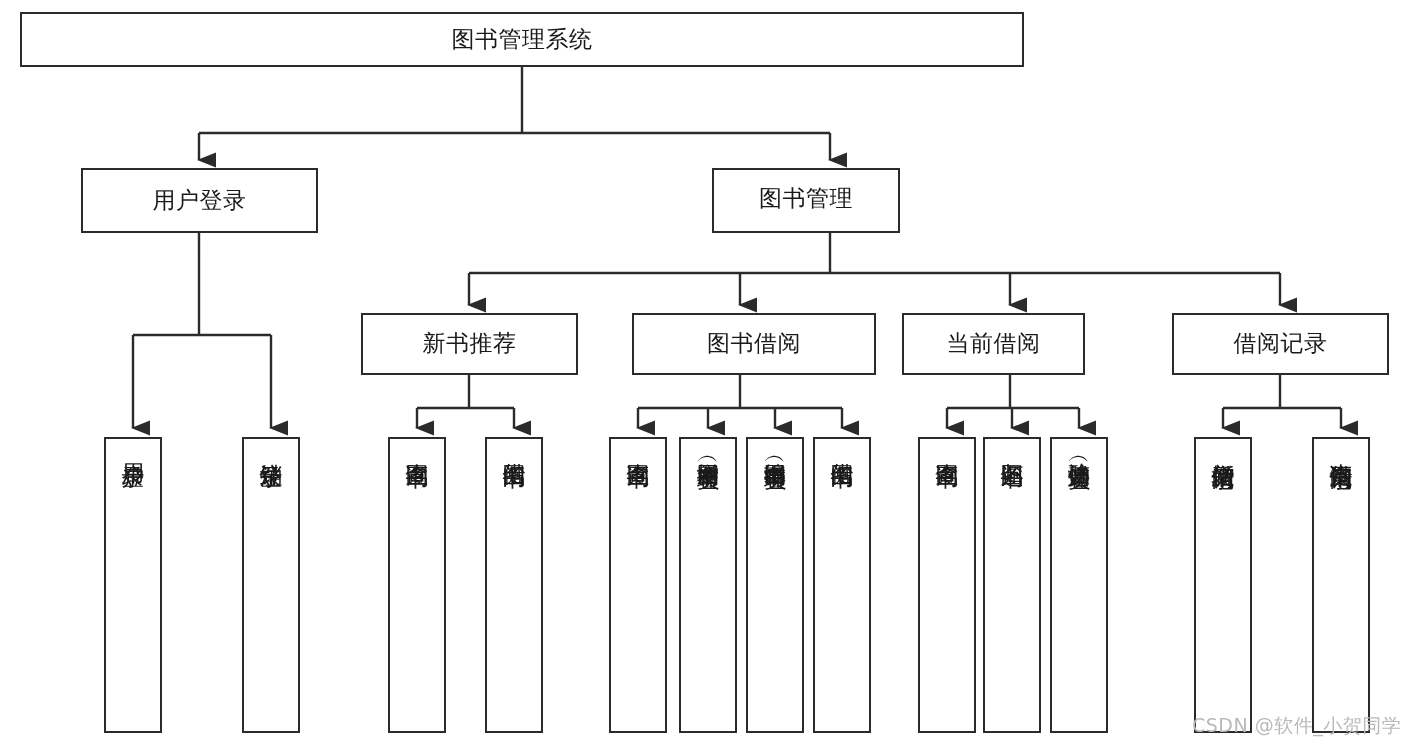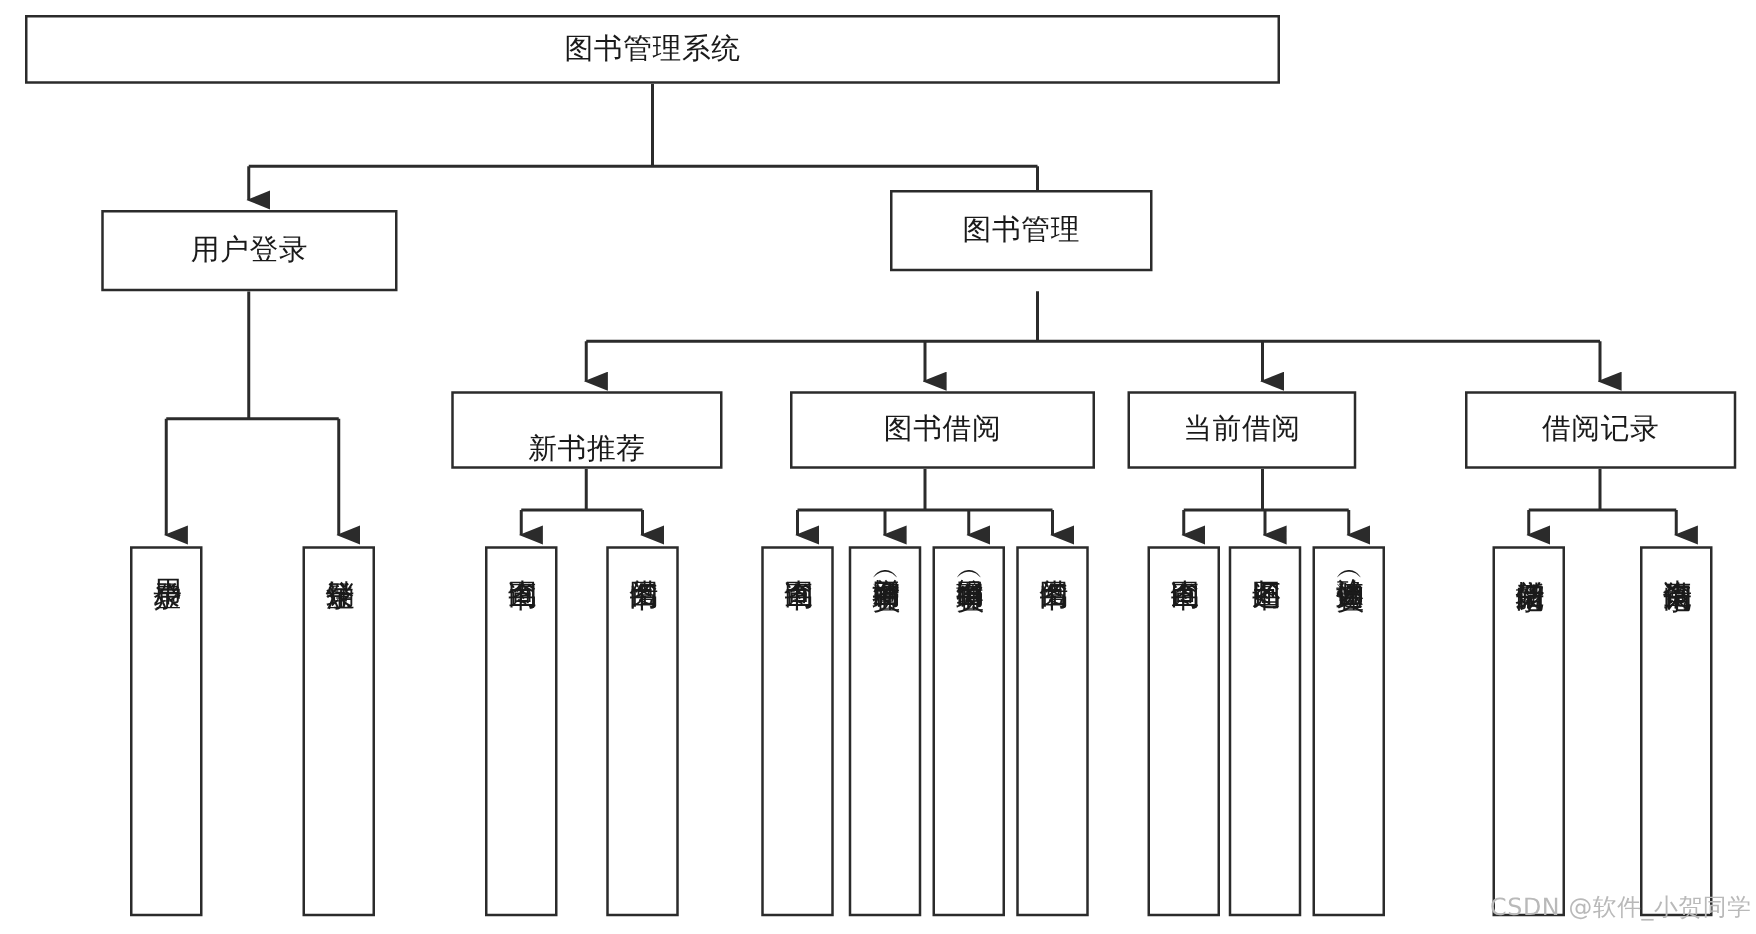--- a/index.html
+++ b/index.html
@@ -133,25 +133,25 @@
   </svg>
 
   <div class="node root horizontal" style="left:20px; top:12px; width:1004px; height:55px;">
     <span class="node-label">图书管理系统</span>
   </div>
 
   <div class="node horizontal" style="left:81px; top:168px; width:237px; height:65px;">
     <span class="node-label">用户登录</span>
   </div>
 
-  <div class="node horizontal" style="left:712px; top:152px; width:210px; height:65px;">
+  <div class="node horizontal" style="left:712px; top:168px; width:188px; height:65px;font-family:Liberation Mono, monospace;">
     <span class="node-label">图书管理</span>
   </div>
 
-  <div class="node horizontal" style="left:361px; top:313px; width:217px; height:62px;align-items:flex-end;">
+  <div class="node horizontal" style="left:361px; top:313px; width:217px; height:62px;">
     <span class="node-label">新书推荐</span>
   </div>
 
   <div class="node horizontal" style="left:632px; top:313px; width:244px; height:62px;">
     <span class="node-label">图书借阅</span>
   </div>
 
   <div class="node horizontal" style="left:902px; top:313px; width:183px; height:62px;">
     <span class="node-label">当前借阅</span>
   </div>

